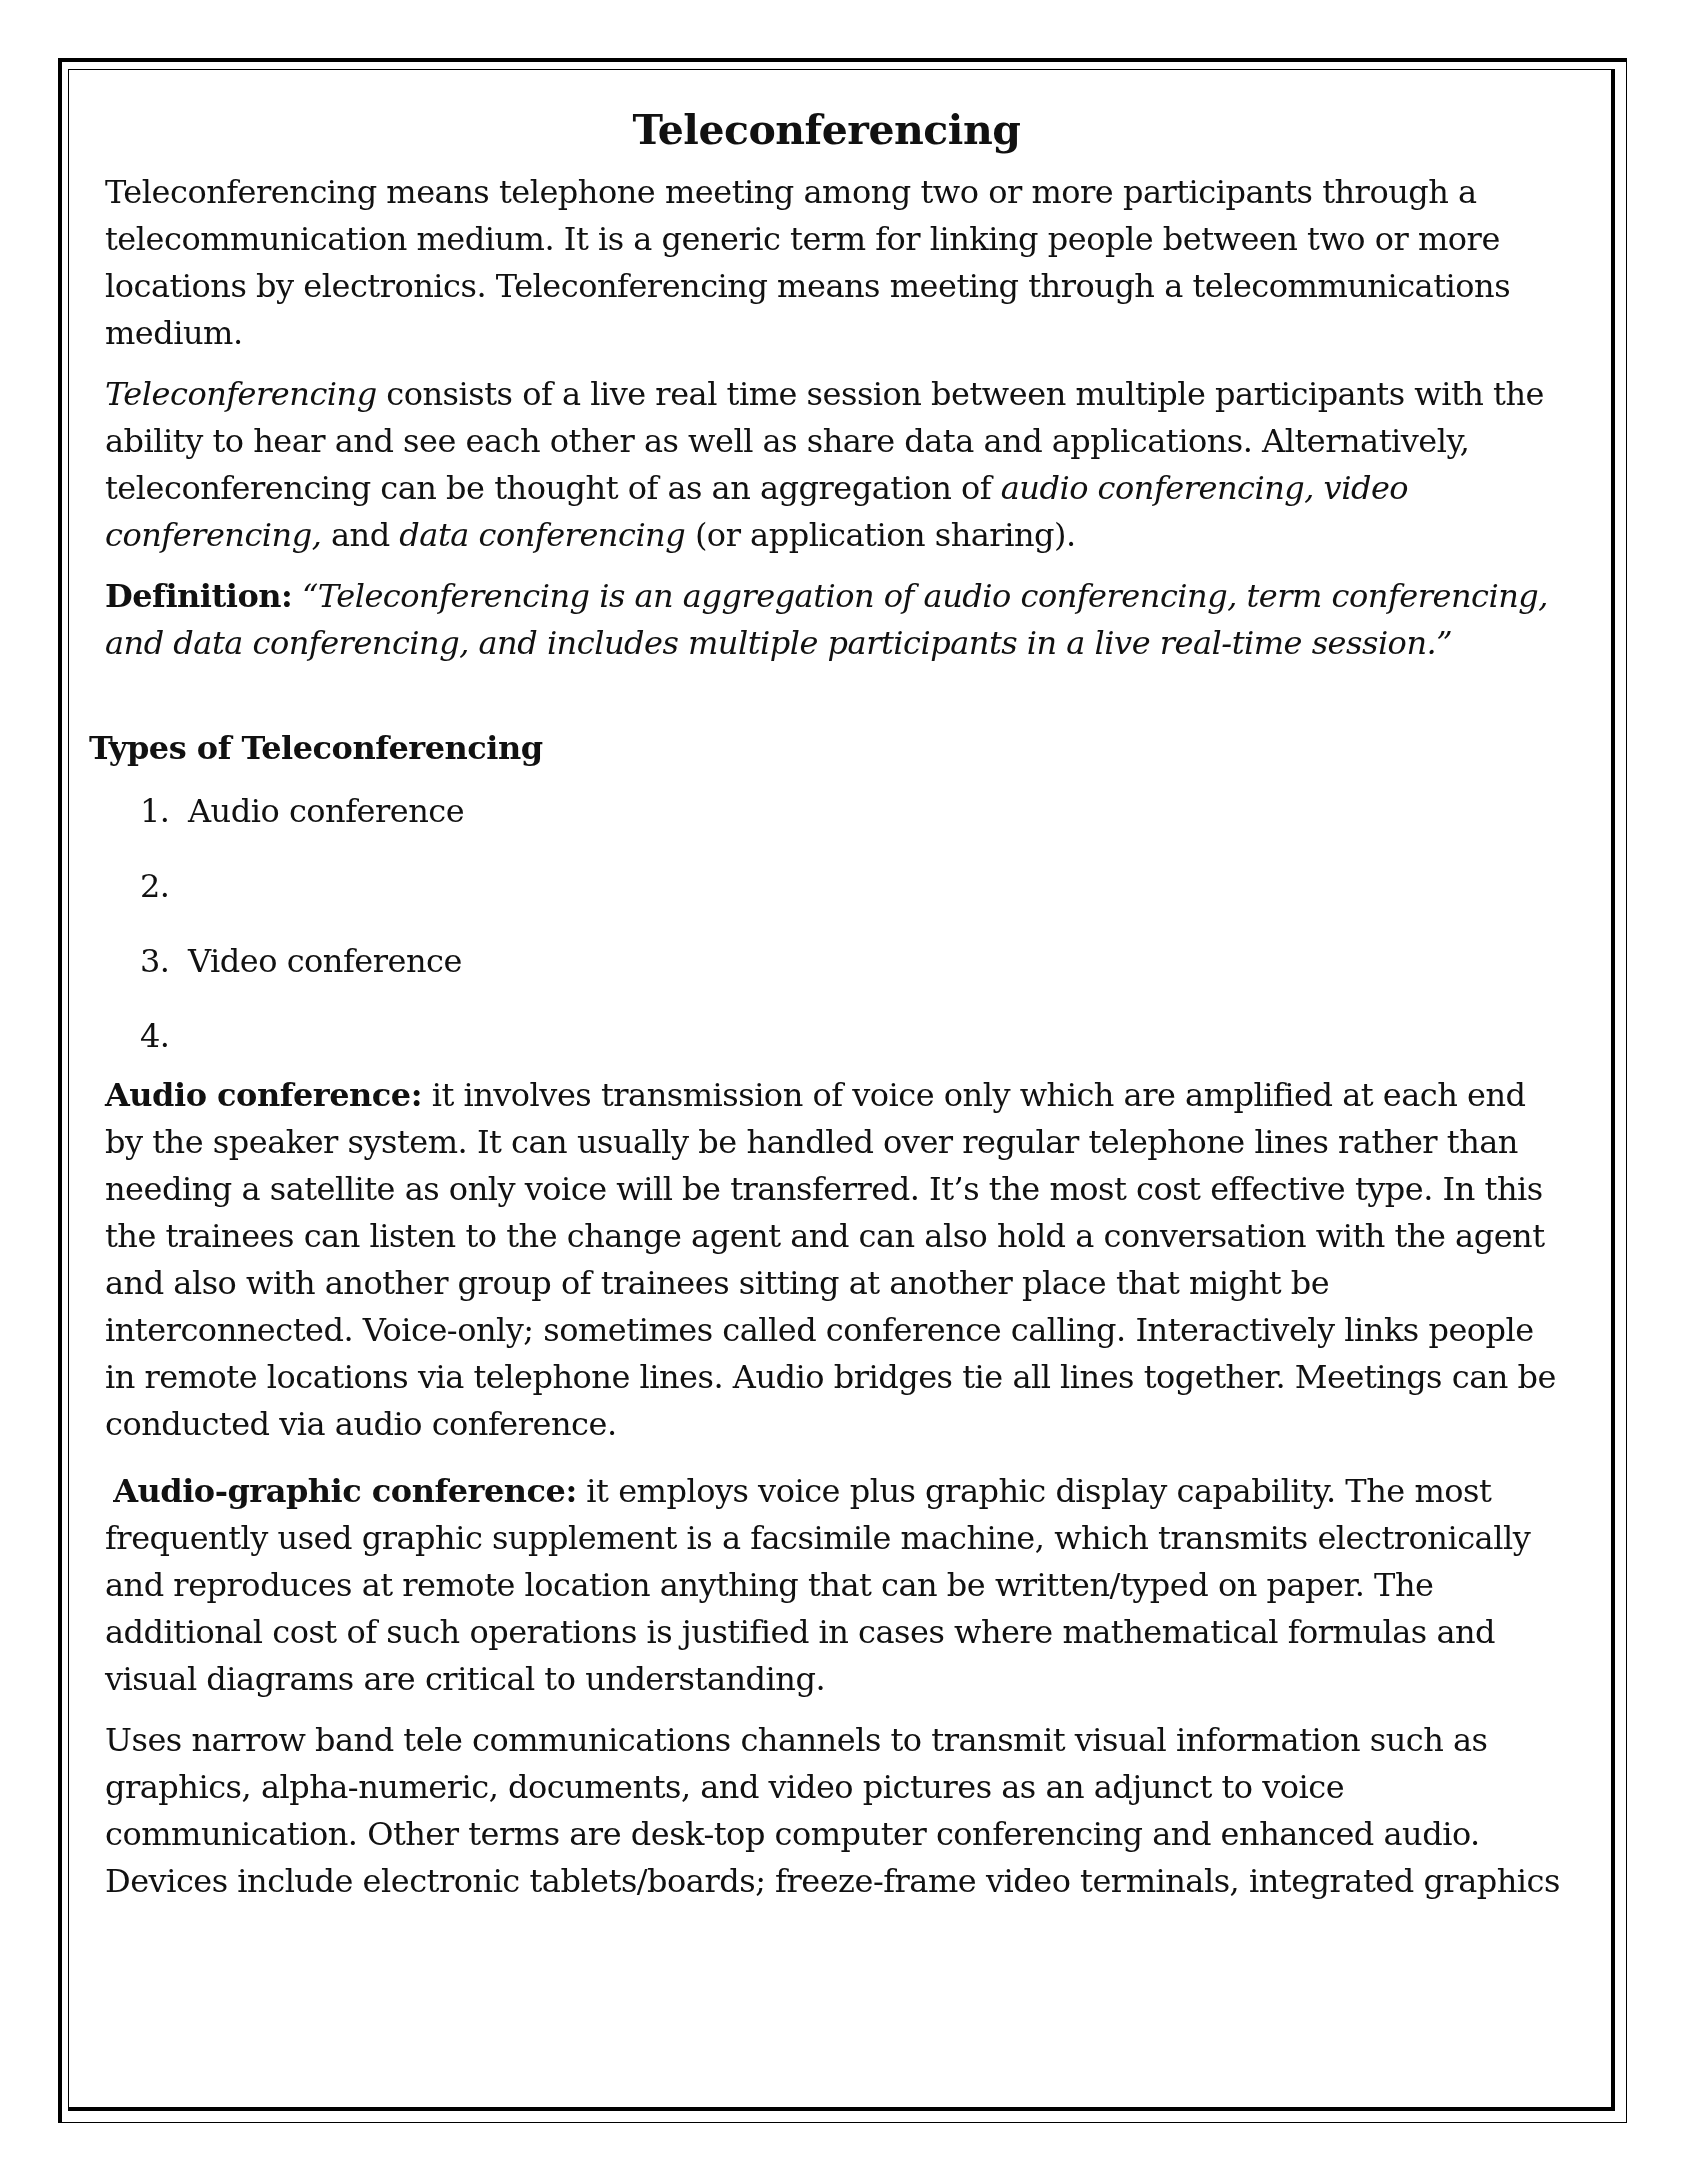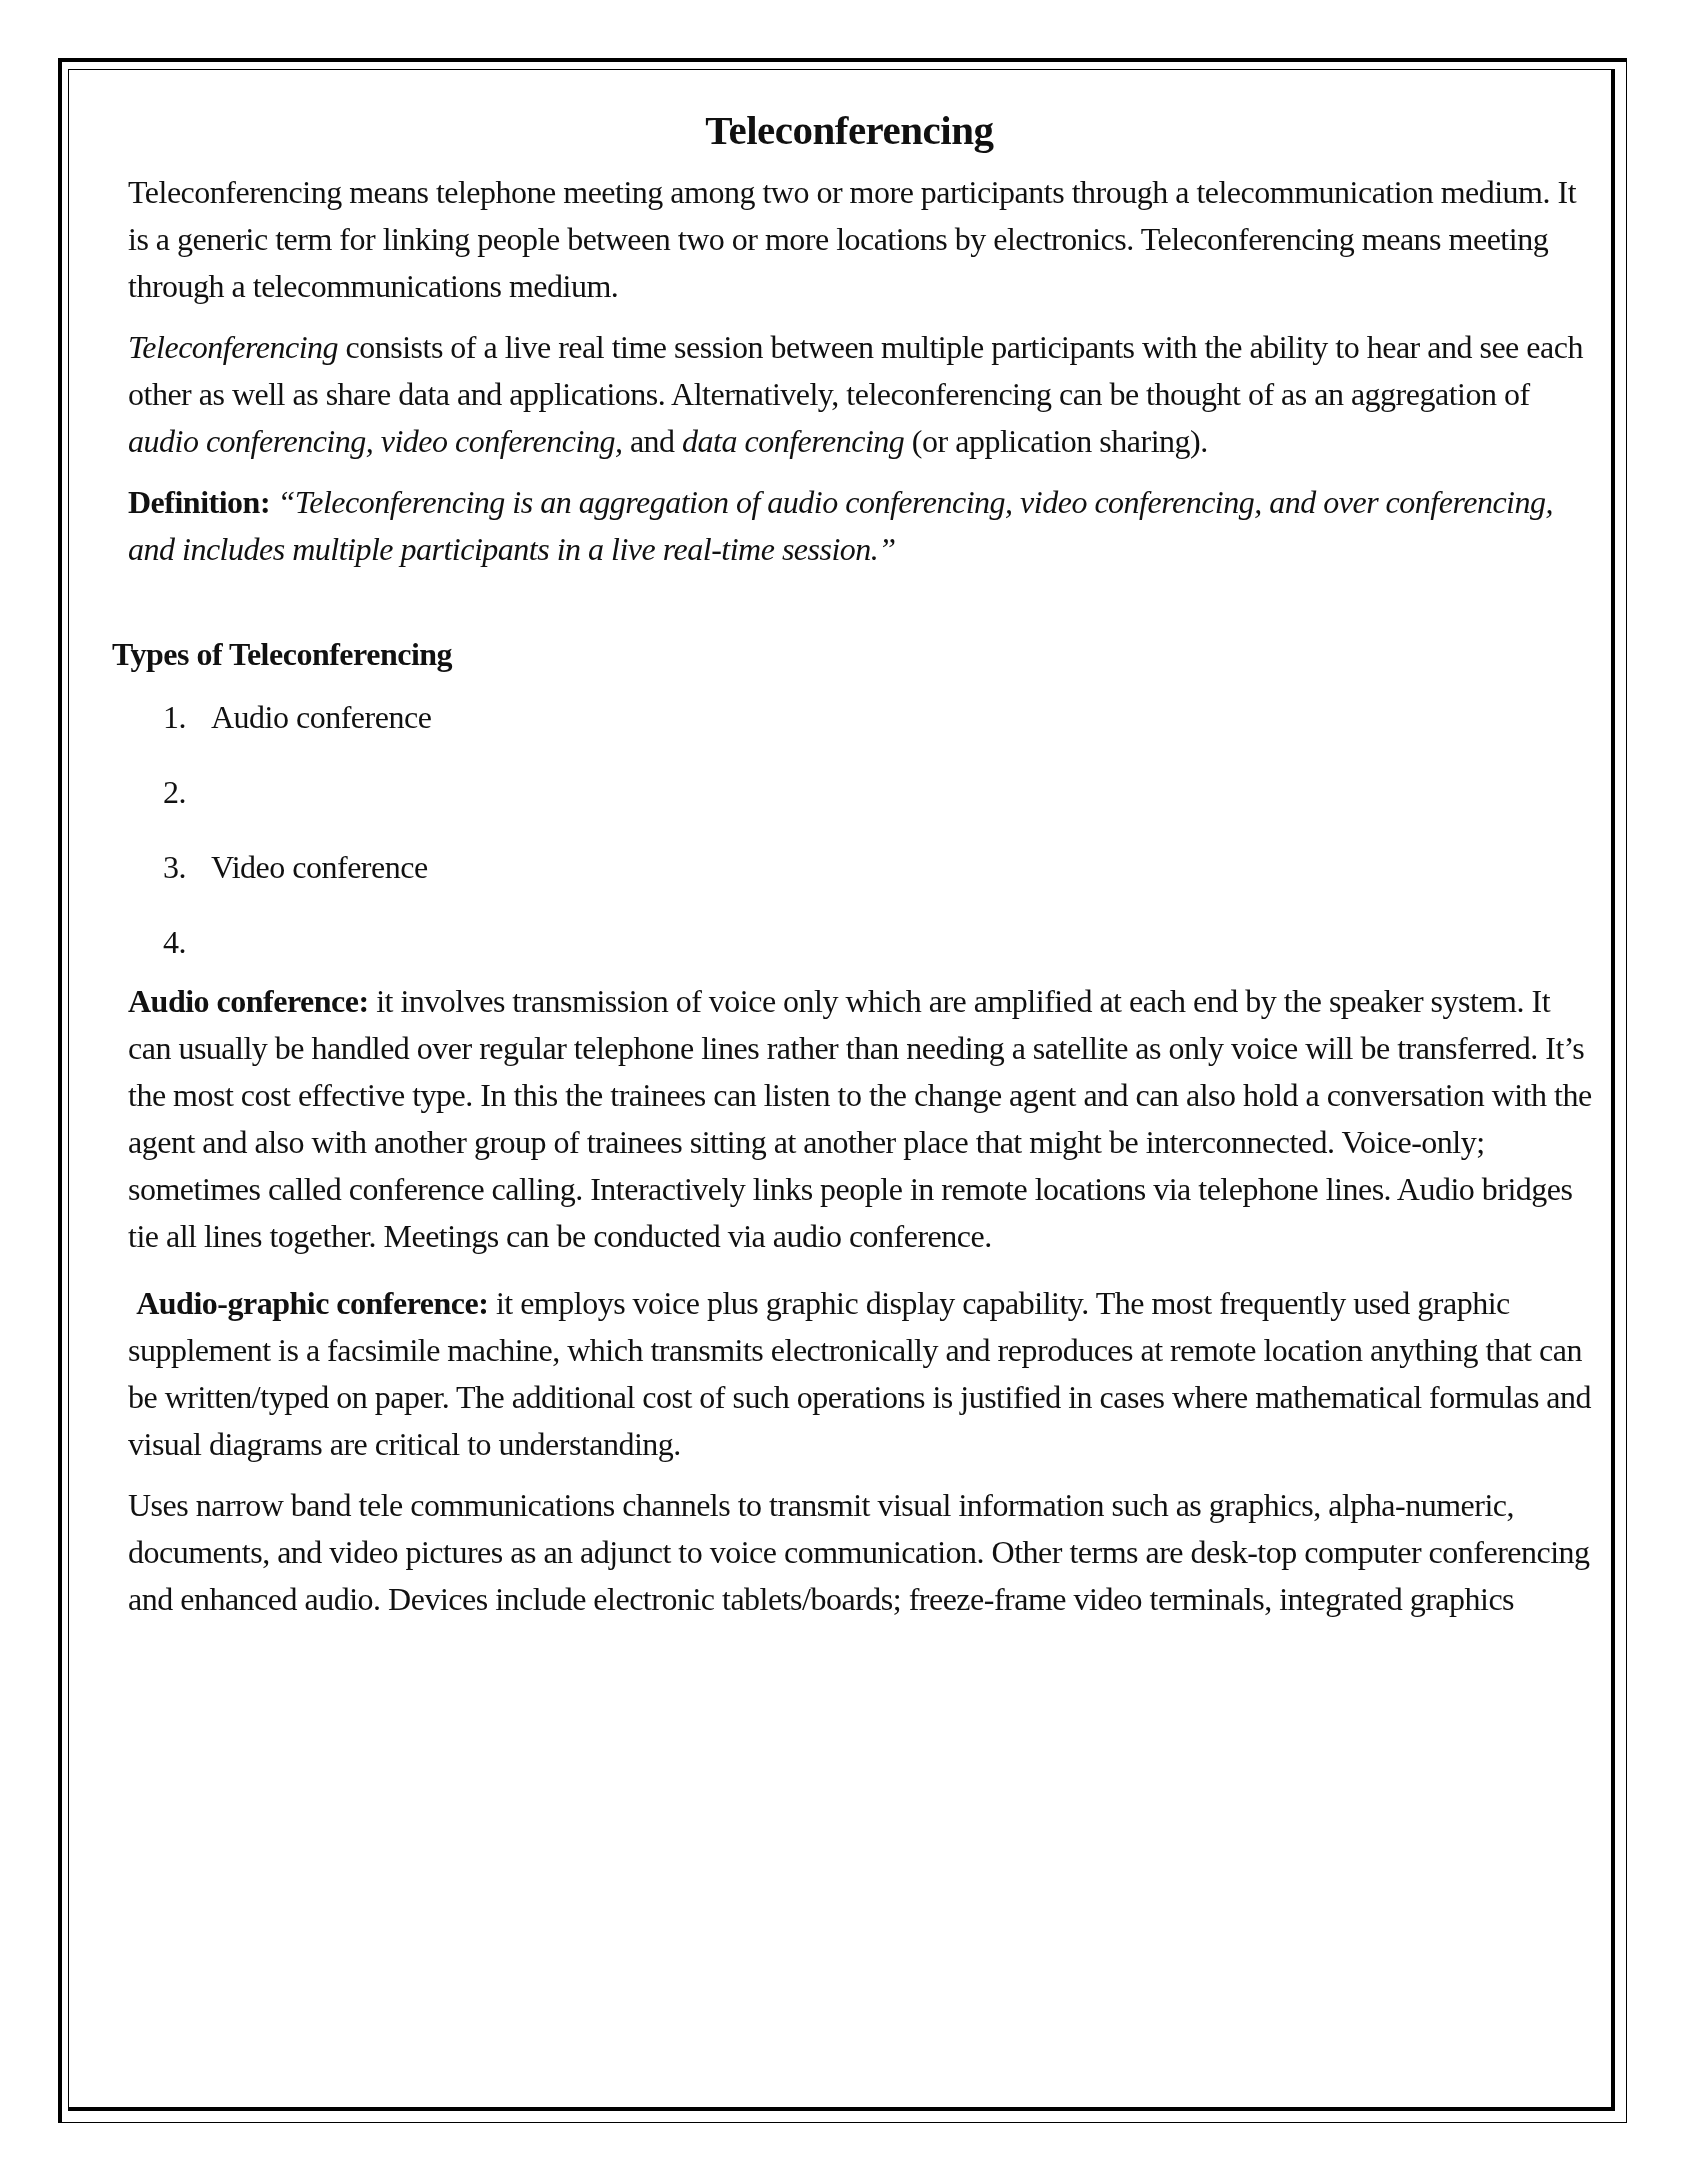--- a/index.html
+++ b/index.html
@@ -34,27 +34,26 @@
       width: 1547px;
       height: 2042px;
       box-sizing: border-box;
       border-top: 1.6px solid #000;
       border-left: 1.6px solid #000;
       border-right: 4.1px solid #000;
       border-bottom: 4.1px solid #000;
     }
     .content {
       position: absolute;
-      left: 112px;
+      left: 89px;
       top: 99px;
       width: 1483px;
       font-size: 32px;
       line-height: 47px;
       letter-spacing: -0.5px;
-      font-family: Liberation Serif, serif;
     }
     .title {
       text-align: center;
       font-weight: bold;
       font-size: 41px;
       line-height: 63px;
       margin: 0 0 6.6px 0;
       padding-right: 8.2px;
     }
     p {
@@ -91,21 +90,21 @@
 
   <h1 class="title">Teleconferencing</h1>
 
   <p>Teleconferencing means telephone meeting among two or more participants through a telecommunication medium. It is a generic term for linking people between two or more locations by electronics. Teleconferencing means meeting through a telecommunications medium.</p>
 
   <p>
     <span class="ital">Teleconferencing</span><span> consists of a live real time session between multiple participants with the ability to hear and see each other as well as share data and applications. Alternatively, teleconferencing can be thought of as an aggregation of </span><span class="ital">audio conferencing, video conferencing,</span><span> and </span><span class="ital">data conferencing</span><span> (or application sharing).</span>
   </p>
 
   <p>
-    <span class="bold">Definition:</span><span class="ital"> “Teleconferencing is an aggregation of audio conferencing, video conferencing, and over conferencing, and includes multiple participants in a live real-time session.”</span>
+    <span class="bold">Definition:</span><span class="ital"> “Teleconferencing is an aggregation of audio conferencing, term conferencing, and data conferencing, and includes multiple participants in a live real-time session.”</span>
   </p>
 
   <div class="section-heading">Types of Teleconferencing</div>
 
   <ol class="types">
     <li>
       <span class="num">1.</span>
       <span>Audio conference</span>
     </li>
     <li>

